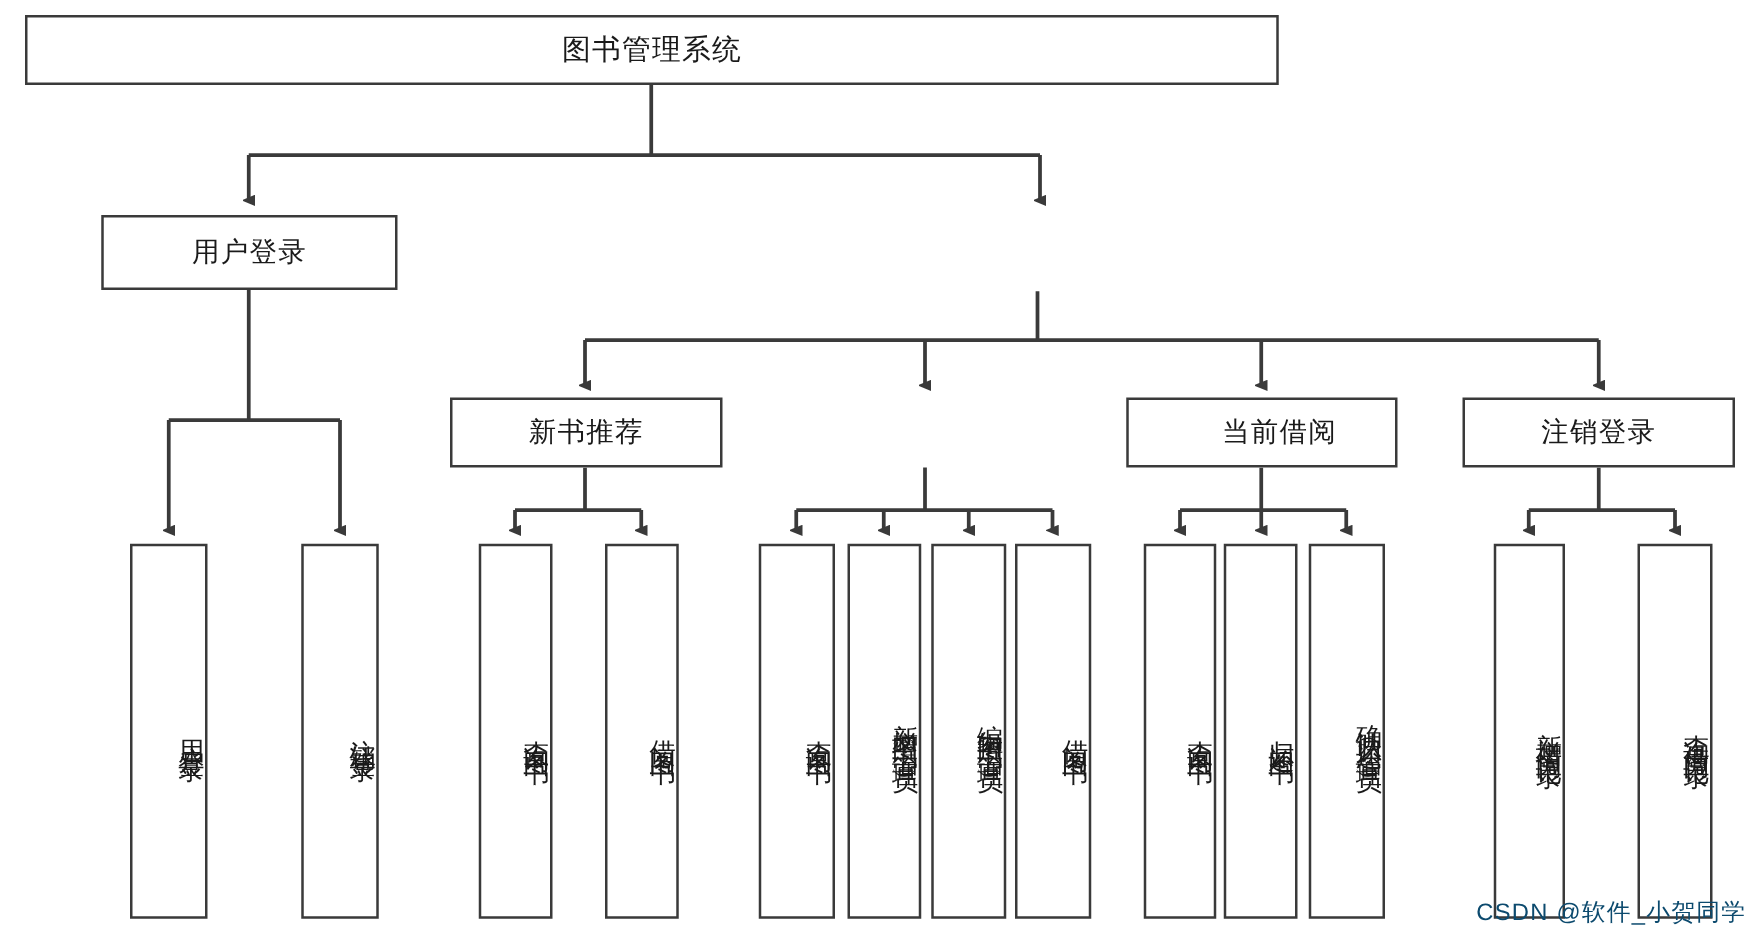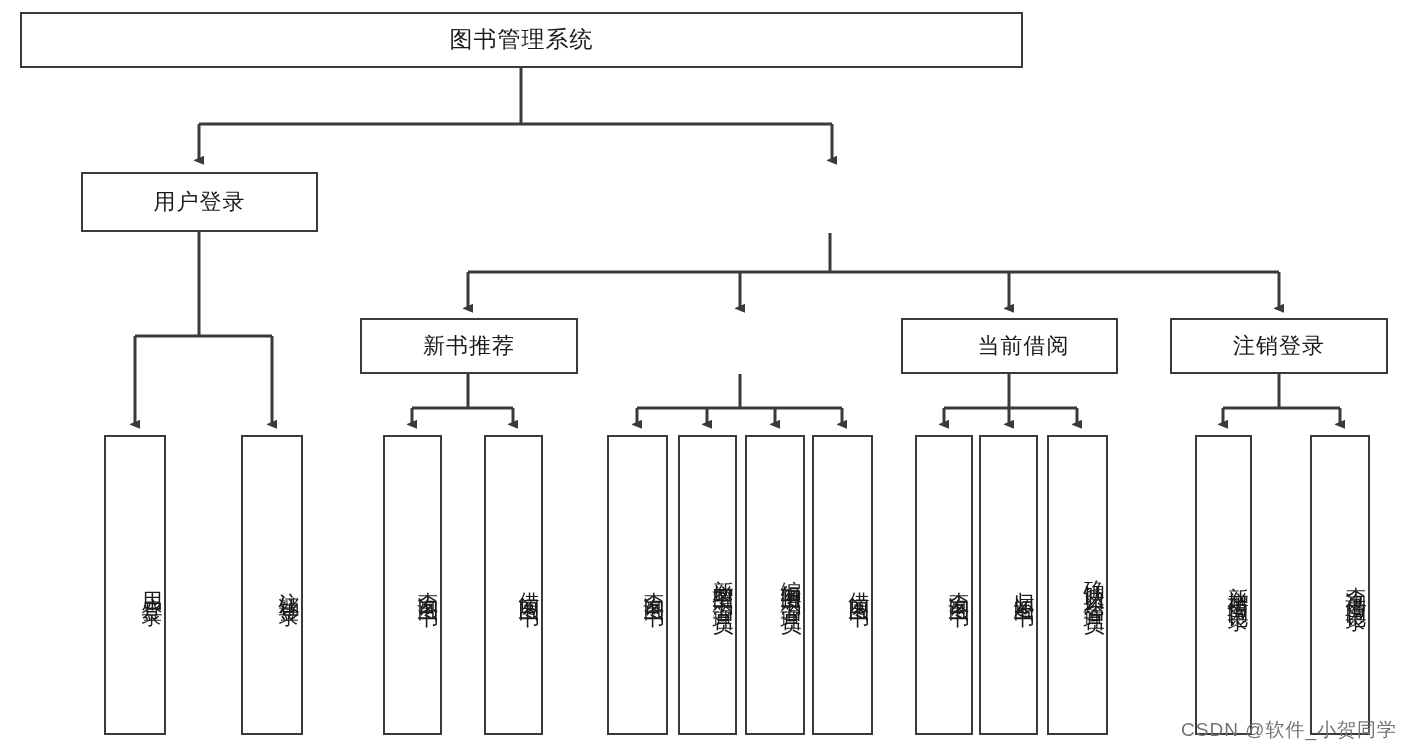--- a/index.html
+++ b/index.html
@@ -55,21 +55,21 @@
     writing-mode:vertical-rl;
     text-orientation:upright;
     white-space:normal;
   }
   
   #watermark{
     position:absolute;
     right:8px;
     bottom:4px;
     font-size:19px;
-    color:#737373;
+    color:#0c4a6e;
     letter-spacing:1px;
     white-space:nowrap;
     user-select:none;
     text-align:right;
   }
 </style>
 </head>
 <body>
 
 <div id="canvas">

